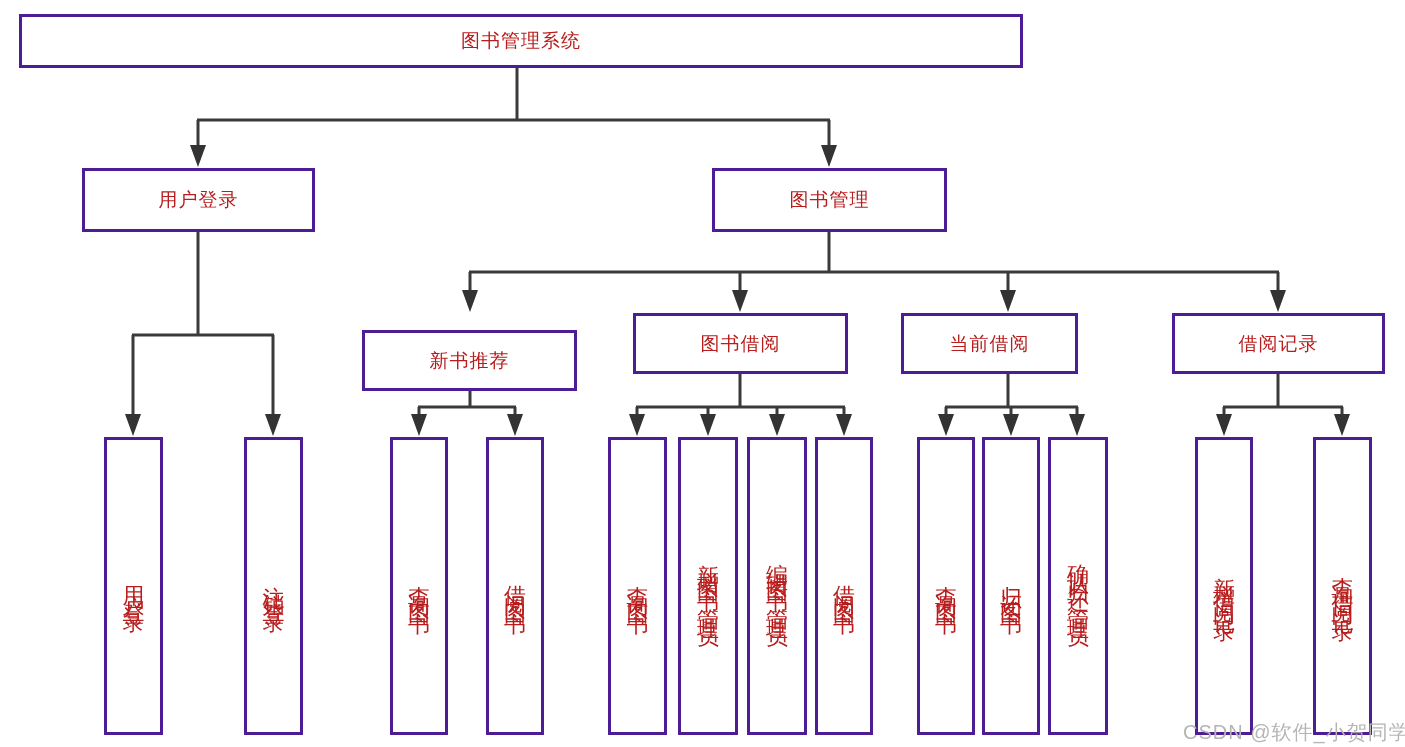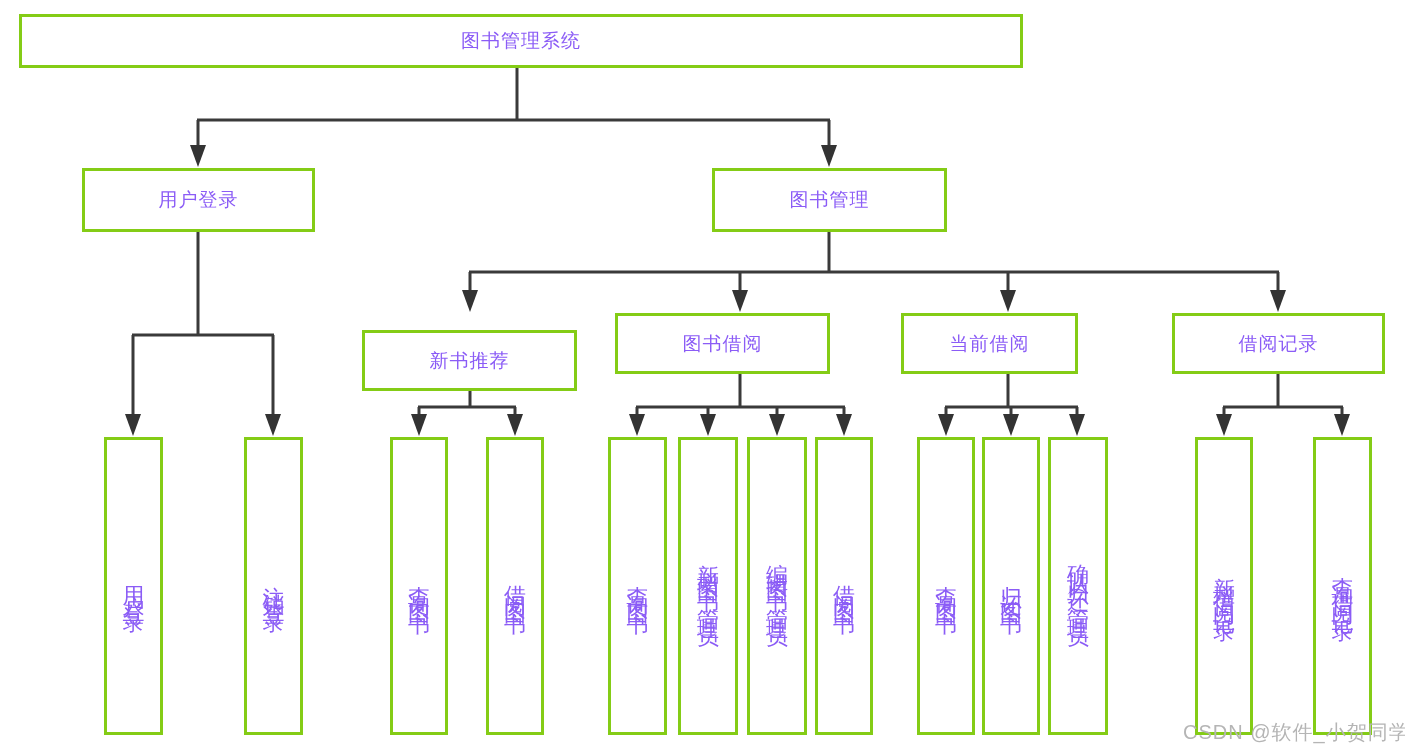--- a/index.html
+++ b/index.html
@@ -13,22 +13,22 @@
   }
   .connectors {
     position: absolute;
     left: 0; top: 0;
     pointer-events: none;
   }
   .node {
     position: absolute;
     box-sizing: border-box;
     background: #ffffff;
-    border: 3px solid #84cc16;
-    color: #8b5cf6;
+    border: 3px solid #4c1d95;
+    color: #b91c1c;
     display: flex;
     align-items: center;
     justify-content: center;
     text-align: center;
   }
   .hnode { font-size: 19px; letter-spacing: 1px; }
   .root-node { font-size: 19px; letter-spacing: 1px; }
   .leaf span {
     writing-mode: vertical-rl;
     text-orientation: mixed;
@@ -117,21 +117,21 @@
   <div class="node hnode" style="left:82px; top:168px; width:233px; height:64px;">
     <span>用户登录</span>
   </div>
   <div class="node hnode" style="left:712px; top:168px; width:235px; height:64px;">
     <span>图书管理</span>
   </div>
 
   <div class="node hnode" style="left:362px; top:313px; width:215px; height:61px;margin-top:17px;">
     <span>新书推荐</span>
   </div>
-  <div class="node hnode" style="left:615px; top:313px; width:215px; height:61px;">
+  <div class="node hnode" style="left:633px; top:313px; width:215px; height:61px;">
     <span>图书借阅</span>
   </div>
   <div class="node hnode" style="left:901px; top:313px; width:177px; height:61px;text-align:right;">
     <span>当前借阅</span>
   </div>
   <div class="node hnode" style="left:1172px; top:313px; width:213px; height:61px;">
     <span>借阅记录</span>
   </div>
 
   <div class="node leaf" style="left:104px; top:437px; width:59px; height:298px;">

